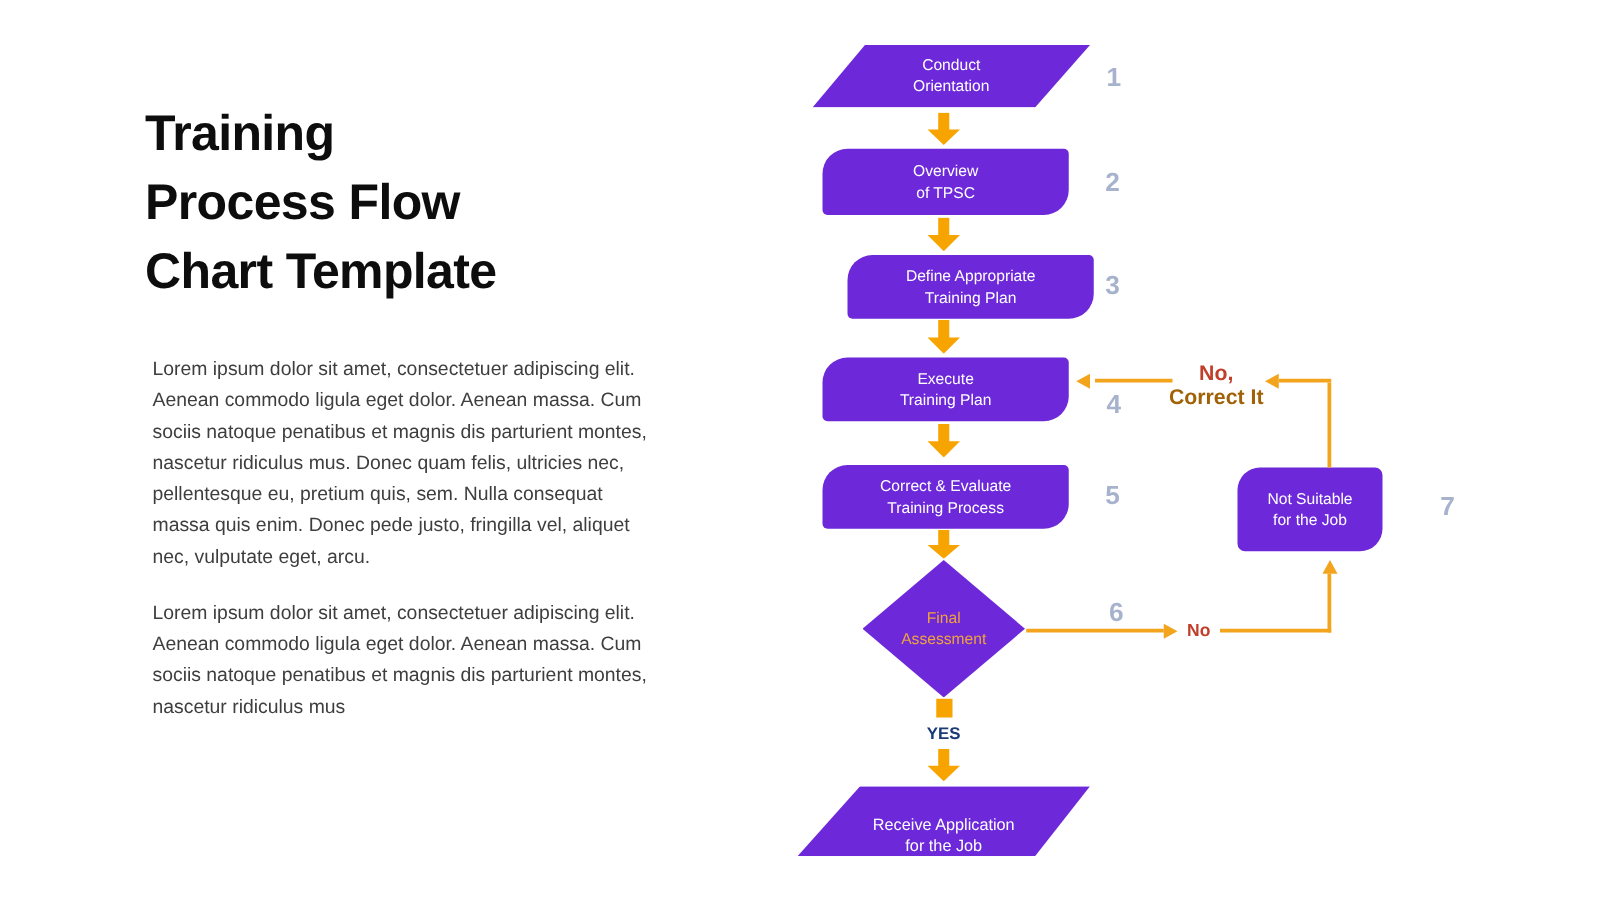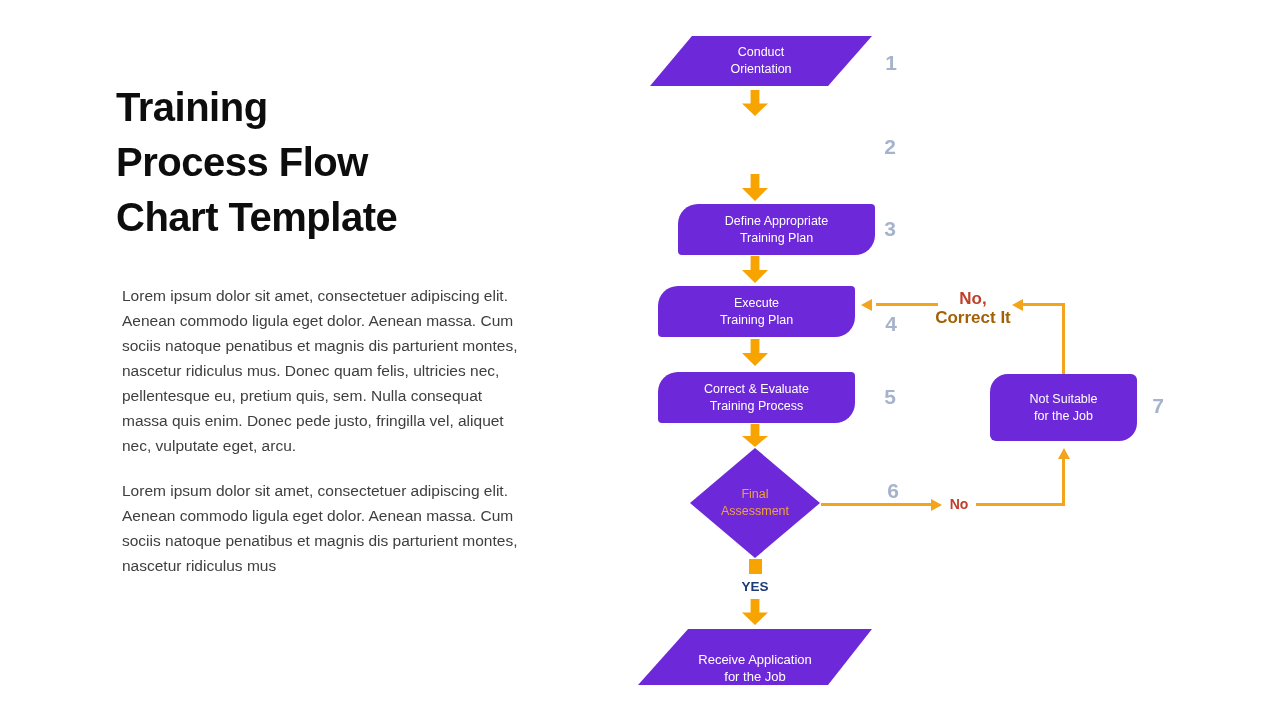--- a/index.html
+++ b/index.html
@@ -52,21 +52,21 @@
   .roundbox { border-radius: 20px 4px 20px 4px; }
   .parallelogram-top  { left: 650px; top: 36px;  width: 222px; height: 50px;
     clip-path: polygon(18.9% 0, 100% 0, 80.2% 100%, 0 100%); }
   .box2 { left: 658px; top: 119px; width: 197px; height: 53px; }
   .box3 { left: 658px; top: 204px; width: 197px; height: 51px; margin-left: 20px; }
   .box4 { left: 658px; top: 286px; width: 197px; height: 51px; }
   .box5 { left: 658px; top: 372px; width: 197px; height: 51px; }
   .diamond { left: 690px; top: 448px; width: 130px; height: 110px;
     clip-path: polygon(50% 0, 100% 50%, 50% 100%, 0 50%);
     color: #f0a23c; }
-  .nsbox { left: 990px; top: 374px; width: 147px; height: 67px;
+  .nsbox { left: 990px; top: 374px; width: 116px; height: 67px;
     border-radius: 18px 6px 18px 6px; }
   .parallelogram-bottom { left: 638px; top: 629px; width: 234px; height: 56px;
     clip-path: polygon(21.4% 0, 100% 0, 81.2% 100%, 0 100%);
     font-size: 13px; align-items: flex-end; }
 
   
   .barrow {
     position: absolute;
     left: 742px;
     width: 26px;
@@ -142,20 +142,24 @@
   <p class="para para2 pre">Lorem ipsum dolor sit amet, consectetuer adipiscing elit.
 Aenean commodo ligula eget dolor. Aenean massa. Cum
 sociis natoque penatibus et magnis dis parturient montes,
 nascetur ridiculus mus</p>
 
   <div class="shape parallelogram-top">
     <span class="pre">Conduct
 Orientation</span>
   </div>
 
+  <div class="shape roundbox box2">
+    <span class="pre">Overview
+of TPSC</span>
+  </div>
 
   <div class="shape roundbox box3">
     <span class="pre">Define Appropriate
 Training Plan</span>
   </div>
 
   <div class="shape roundbox box4">
     <span class="pre">Execute
 Training Plan</span>
   </div>

